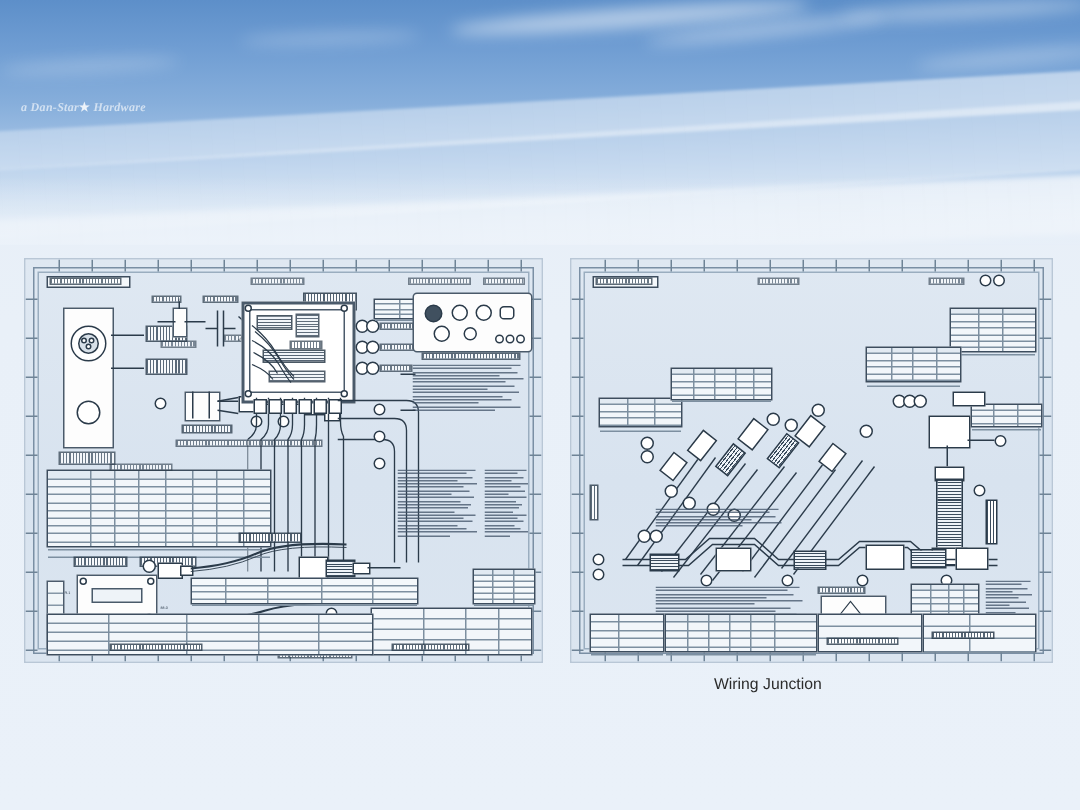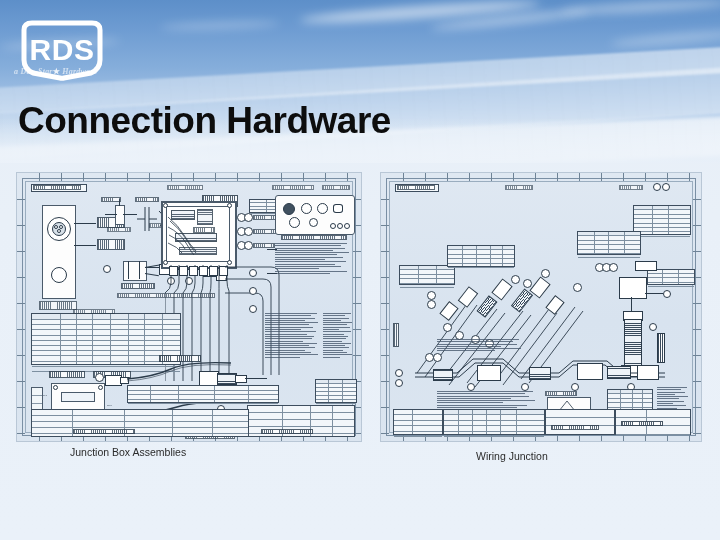--- a/index.html
+++ b/index.html
@@ -101,29 +101,22 @@
       <div class="cloud c3"></div>
     <div class="cloud c4"></div>
       <div class="cloud c5"></div>
       <div class="cloud c6"></div>
     <div class="band b1"></div>
     <div class="band b2"></div>
     <div class="band b3"></div>
     <div class="fadebot"></div>
   </div>
 
-  <div class="logo">
-    <svg width="88" height="62" viewBox="0 0 88 62" aria-hidden="true">
-      <path d="M6 10 q0 -7 8 -7 H74 q8 0 8 7 V40 q0 9 -9 13 L46 58 q-2 .6 -4 0 L15 53 q-9 -4 -9 -13 Z" fill="none" stroke="#ffffff" stroke-width="5" stroke-linejoin="round"></path>
-      <text x="44" y="40" text-anchor="middle" font-family="Liberation Sans, sans-serif" font-size="30" font-weight="bold" fill="#ffffff" letter-spacing="0.5">RDS</text>
-    </svg>
-  </div>
   <div class="tagline"><span>a </span><span>Dan-Star</span><span class="star">★</span><span> Hardware</span></div>
 
-  <div class="title">Connection Hardware</div>
 
   <div class="dwg dwg-left">
     <div class="sheet"></div>
     <div class="border-in"></div>
     <div class="border-in2"></div>
     <div class="ticks top" id="ltt">
         <i style="left:22px"></i>
         <i style="left:44px"></i>
         <i style="left:66px"></i>
         <i style="left:88px"></i>
@@ -774,16 +767,15 @@
     <div class="tbl" style="left:234px;top:236px;width:74px;height:24px;background:#f2f6fa;">
       <div class="r" style="height:7.2px;"></div>
         <div class="r" style="height:7.2px;"></div>
       <div class="r" style="height:7.2px;"></div>
       <div class="vb" style="left:30px;"></div>
     </div>
     <div class="hatch2" style="left:240px;top:248px;width:40px;height:3px;opacity:.85;"></div>
     <div class="hatch2" style="left:170px;top:252px;width:46px;height:3px;opacity:.8;"></div>
   </div>
 
-  <div class="caption cap-left">Junction Box Assemblies</div>
   <div class="caption cap-right">Wiring Junction</div>
 
 </div>
 
 </body></html>

